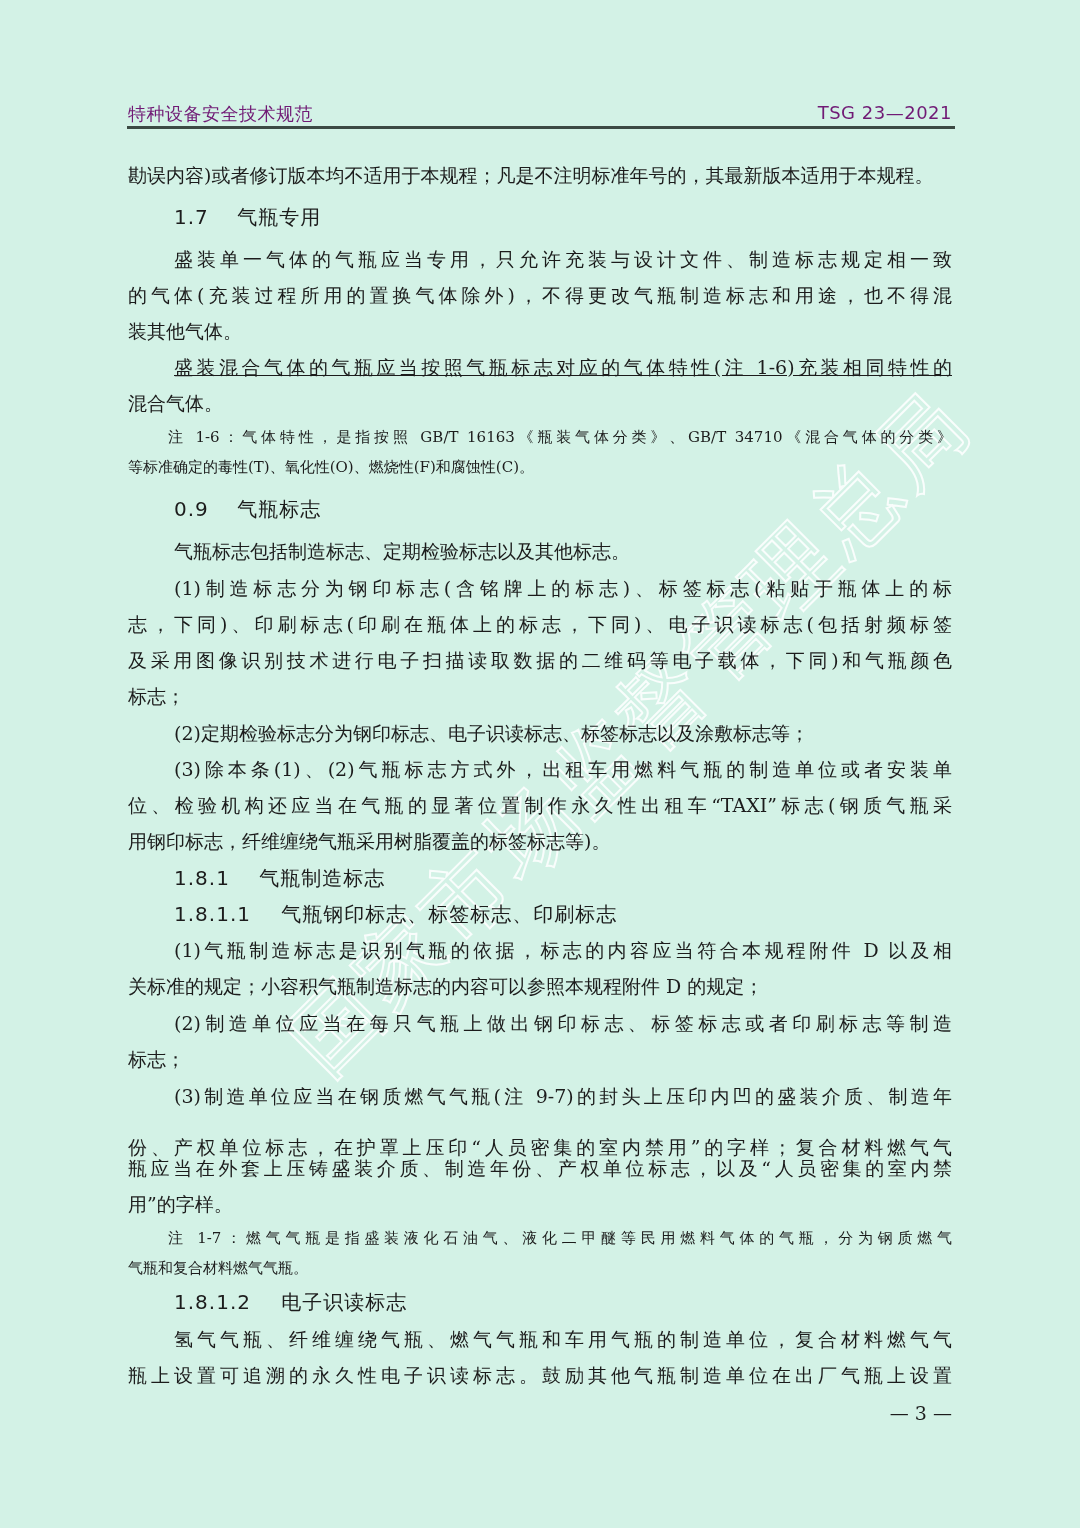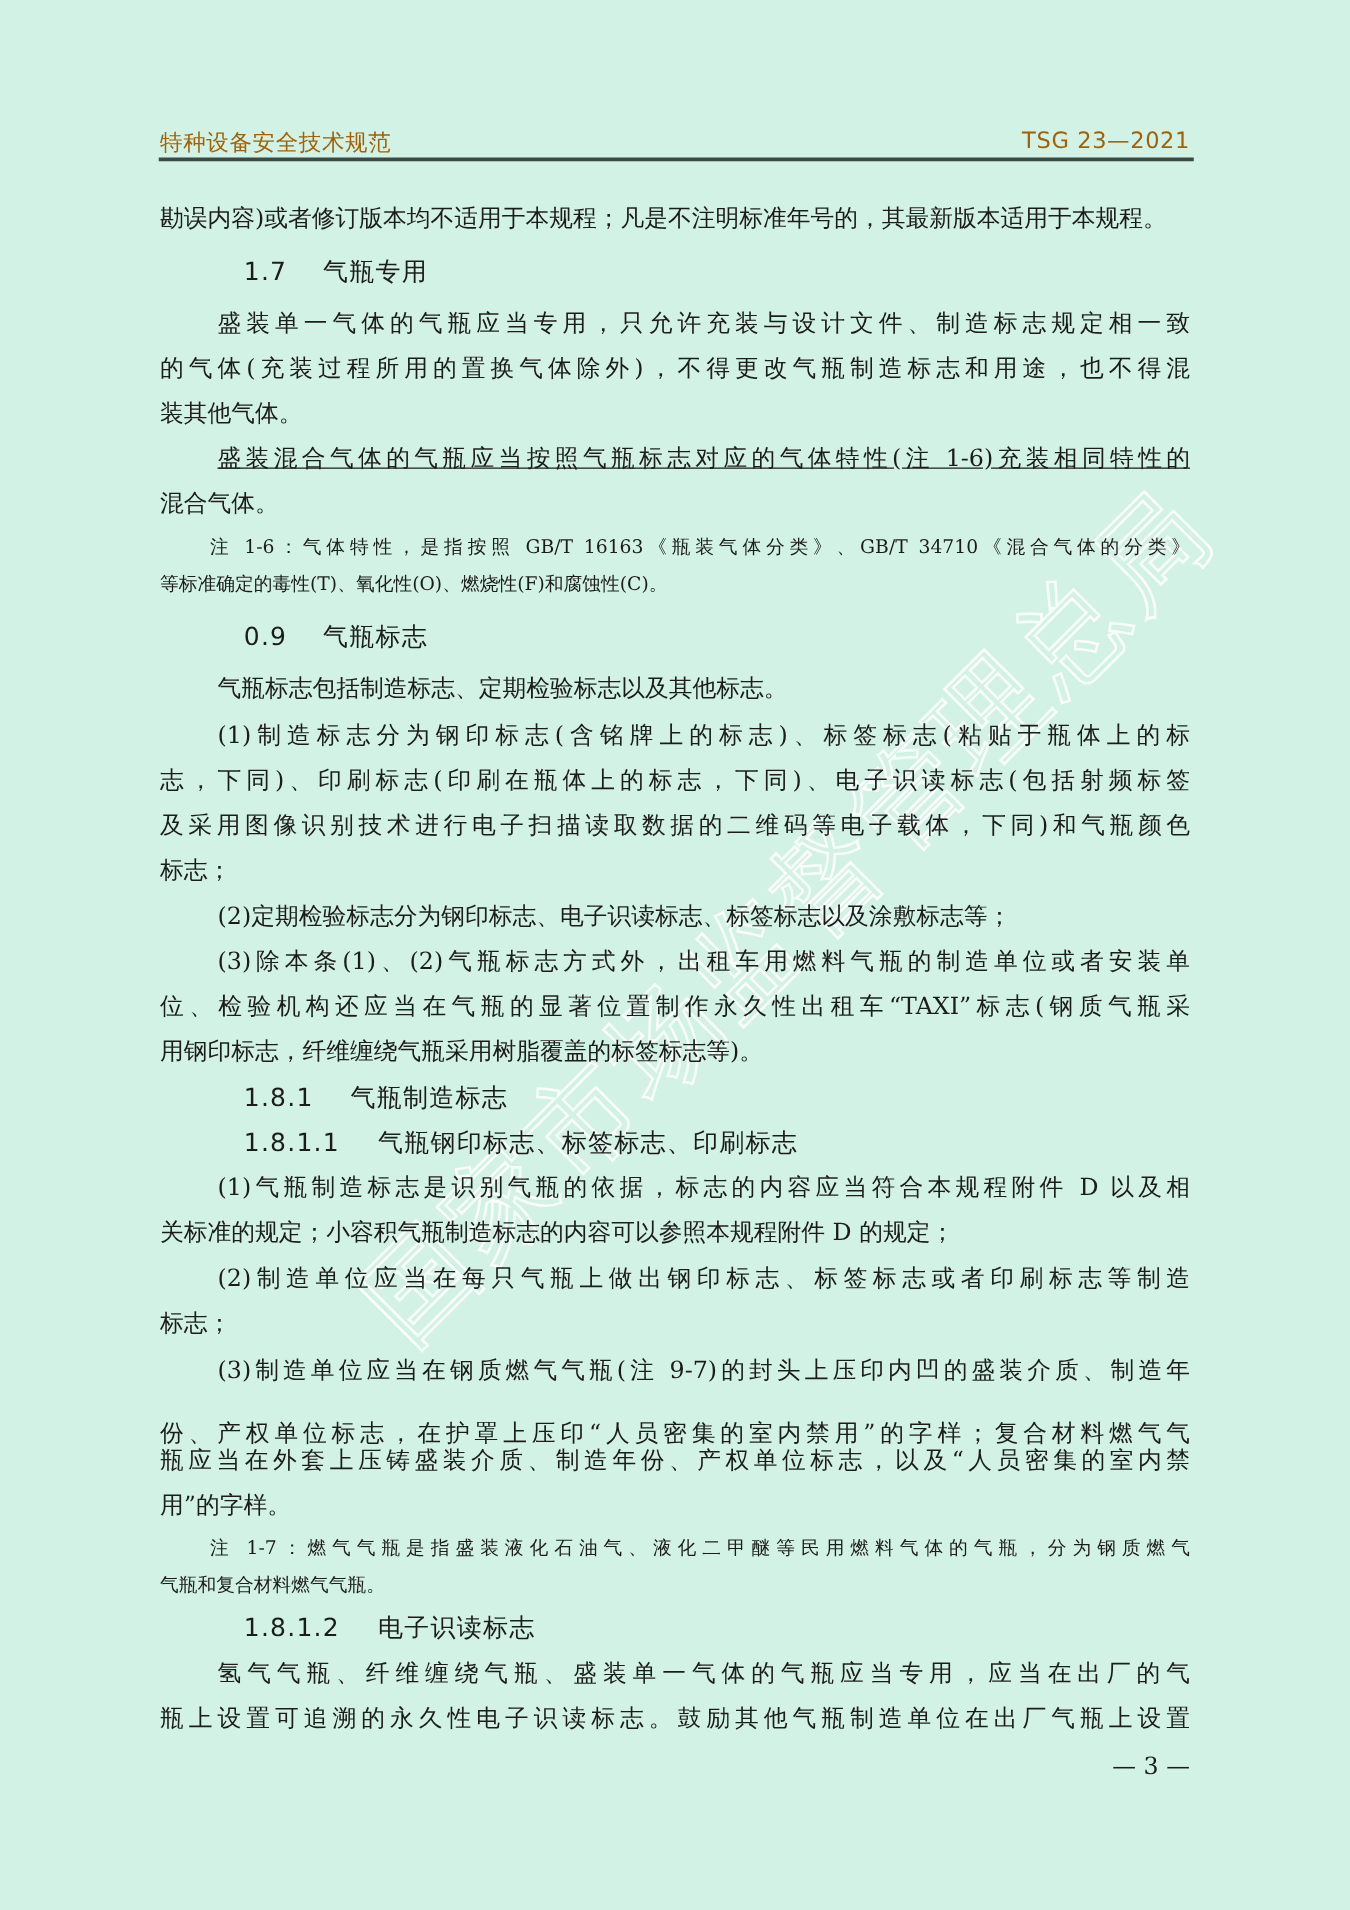--- a/index.html
+++ b/index.html
@@ -2,35 +2,35 @@
 <html><head>
 <meta charset="utf-8">
 <style>
   html, body { margin:0; padding:0; }
   body {
     width:1080px; height:1528px; background:#d3f2e6; position:relative; overflow:hidden;
     font-family:"DejaVu Serif","Liberation Serif",serif; color:#1c1c1c;
   }
   .hdr-left, .hdr-right {
     position:absolute; top:102px; font-family:"DejaVu Sans","Liberation Sans",sans-serif;
-    font-size:18px; letter-spacing:0.5px; color:#a16207;
+    font-size:18px; letter-spacing:0.5px; color:#701a75;
   }
   .hdr-left { left:128px; }
   .hdr-right { right:128px; }
   .hdr-rule { position:absolute; left:127px; width:828px; top:126px; height:3px; background:#3c4a44; }
   .ln {
     position:absolute; left:128px; width:824px; white-space:nowrap; overflow:visible;
     font-size:19px; line-height:30px; height:30px;
   }
   .ln.j { text-align:justify; text-align-last:justify; }
   .ln.ind { left:174px; width:778px; }
   .ln.note { font-size:15px; }
   .ln.note.ind { left:168px; width:784px; }
   .ln.head { font-family:"DejaVu Sans","Liberation Sans",sans-serif; font-size:20px; left:174px; width:auto; letter-spacing:1px; }
-  .ln.head .num { display:inline-block; min-width:56px;margin-left:21px; }
+  .ln.head .num { display:inline-block; min-width:56px; }
   .ln.head.h3 .num { min-width:78px; }
   .ln.head.h4 .num { min-width:100px; }
   .pgnum { position:absolute; right:128px; top:1402px; font-size:19px; font-family:"DejaVu Serif","Liberation Serif",serif; }
   .watermark {
     position:absolute; left:200px; top:745px; width:720px; text-align:center;
     font-family:"DejaVu Sans","Liberation Sans",sans-serif; font-size:86px; letter-spacing:6px;
     color:transparent; -webkit-text-stroke:2px rgba(255,255,255,0.85);
     transform:rotate(-45deg); transform-origin:center; pointer-events:none; white-space:nowrap;
   }
 </style>
@@ -95,17 +95,17 @@
   <div class="ln" style="top:1189px;">用”的字样。</div>
 
   <div class="ln note ind j" style="top:1223px;">注 1-7：燃气气瓶是指盛装液化石油气、液化二甲醚等民用燃料气体的气瓶，分为钢质燃气</div>
   <div class="ln note" style="top:1253px;">气瓶和复合材料燃气气瓶。</div>
 
   <div class="ln head h4" style="top:1287px;">
     <span class="num">1.8.1.2</span>
     <span>电子识读标志</span>
   </div>
 
-  <div class="ln ind j" style="top:1324px;">氢气气瓶、纤维缠绕气瓶、盛装单一气体的气瓶应当专用，应当在出厂的气</div>
+  <div class="ln ind j" style="top:1324px;">氢气气瓶、纤维缠绕气瓶、燃气气瓶和车用气瓶的制造单位，复合材料燃气气</div>
   <div class="ln j" style="top:1360px;">瓶上设置可追溯的永久性电子识读标志。鼓励其他气瓶制造单位在出厂气瓶上设置</div>
 
   <div class="pgnum">— 3 —</div>
 </div>
 
 </body></html>

